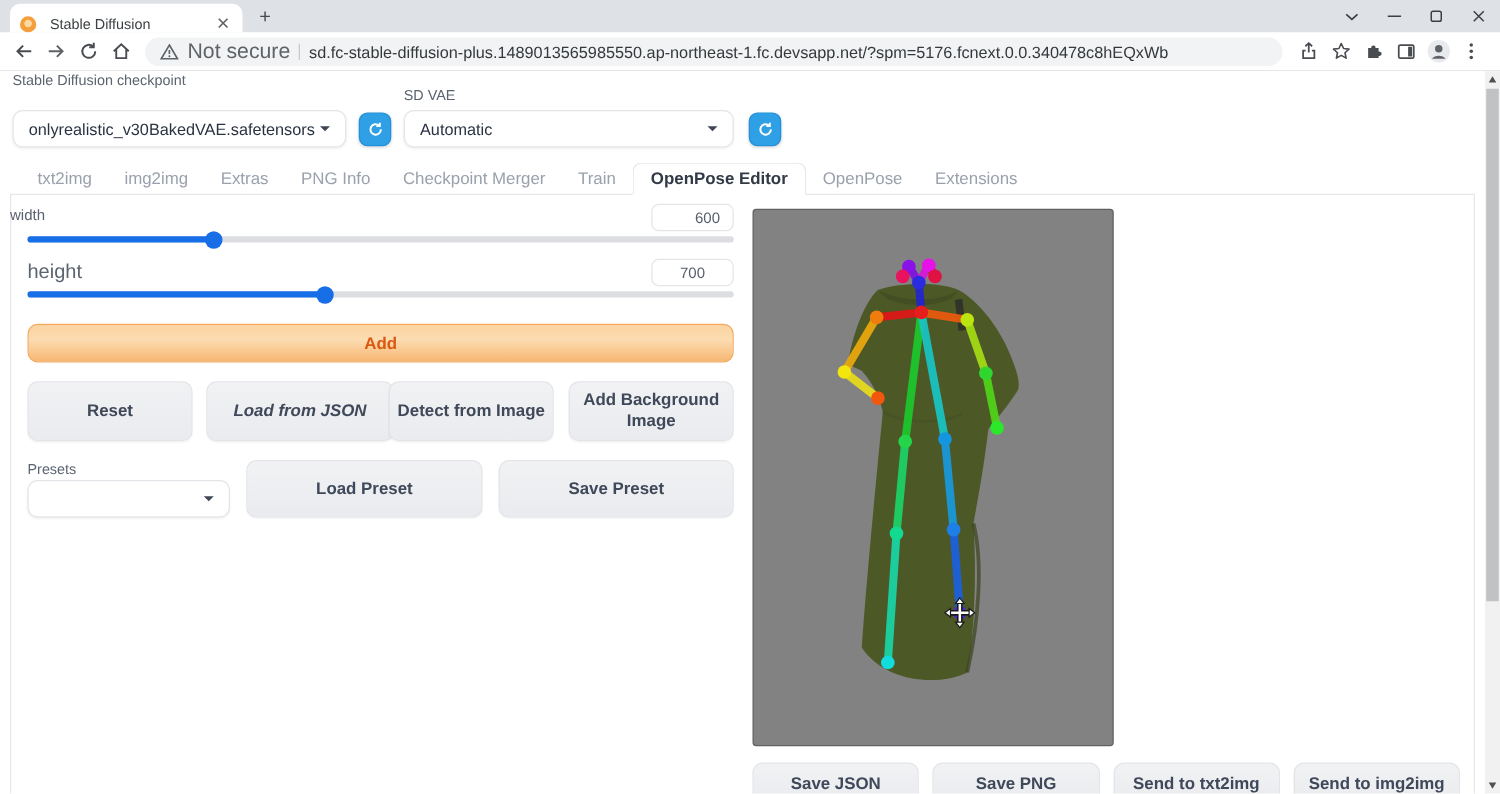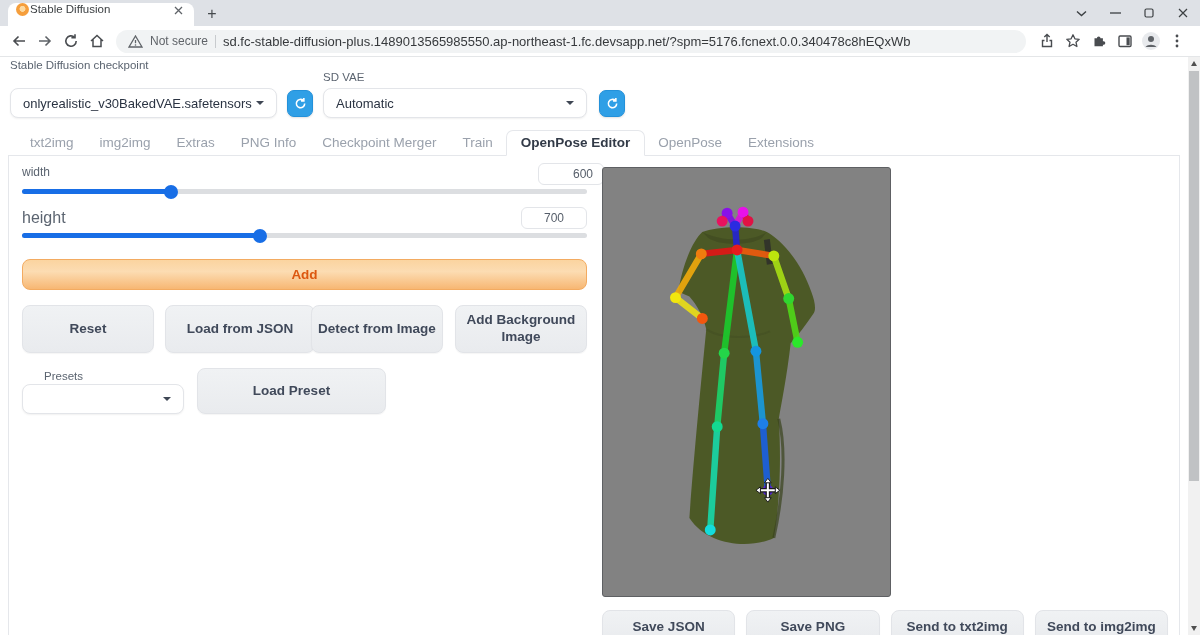--- a/index.html
+++ b/index.html
@@ -3,34 +3,34 @@
 <meta charset="utf-8">
 <style>
   * { margin:0; padding:0; box-sizing:border-box; }
   html,body { background:#fff; }
   body { font-family:"Liberation Sans","DejaVu Sans",sans-serif; }
   #stage { position:relative; width:1200px; height:635px; overflow:hidden; background:#fff; }
 
   
   .tabstrip { position:absolute; left:0; top:0; width:1200px; height:26px; background:#dee1e6; }
   .btab { position:absolute; left:8px; top:3px; width:186px; height:23px; background:#fff;
-          border-radius:8px 8px 0 0; display:flex; align-items:flex-start; padding:0 8px; gap:1px; }
+          border-radius:8px 8px 0 0; display:flex; align-items:flex-end; padding:0 8px; gap:11px; }
   .btab-title { font-size:11.5px; color:#3c4043; flex:1; white-space:nowrap; overflow:hidden; }
   .favicon { width:13px; height:13px; border-radius:50%;
              background:radial-gradient(circle at 50% 45%, #fcd9a0 0 28%, #f59e3c 34% 100%); flex:0 0 auto; }
   .tab-close { width:15px; height:15px; display:flex; align-items:center; justify-content:center; border-radius:50%; }
   .newtab { position:absolute; left:200px; top:4px; width:24px; height:20px; display:flex; align-items:center;
             justify-content:center; color:#45494d; font-size:16px; }
   .winctl { position:absolute; top:0; height:26px; display:flex; align-items:center; justify-content:center; width:34px; color:#3c4043; }
   .toolbar { position:absolute; left:0; top:26px; width:1200px; height:31px; background:#fff; border-bottom:1px solid #e4e6e8;
              display:flex; align-items:center; }
   .navic { width:26px; height:26px; display:flex; align-items:center; justify-content:center; flex:0 0 auto; }
   .urlpill { height:23px; background:#f1f3f4; border-radius:12px; flex:1; margin:0 8px 0 6px;
              display:flex; align-items:center; padding:0 12px; gap:7px; min-width:0; }
-  .urlsec { font-size:12px; color:#5f6368; white-space:nowrap; }
+  .urlsec { font-size:17px; color:#5f6368; white-space:nowrap; }
   .urldiv { width:1px; height:13px; background:#c8cbce; }
   .urltext { font-size:13px; color:#36393c; white-space:nowrap; overflow:hidden; }
   svg.ic { display:block; }
 
   
   .scrollbar { position:absolute; right:0; top:57px; width:12px; height:578px; background:#f1f1f1; }
   .sb-thumb { position:absolute; left:1px; top:14px; width:10px; height:410px; background:#c0c2c4; }
   .sb-arrow { position:absolute; left:0; width:12px; height:13px; display:flex; align-items:center; justify-content:center; }
   .tri-up   { width:0; height:0; border-left:3.5px solid transparent; border-right:3.5px solid transparent; border-bottom:5px solid #505050; }
   .tri-down { width:0; height:0; border-left:3.5px solid transparent; border-right:3.5px solid transparent; border-top:5px solid #505050; }
@@ -224,46 +224,47 @@
       <div class="tnav-item">PNG Info</div>
       <div class="tnav-item">Checkpoint Merger</div>
       <div class="tnav-item">Train</div>
       <div class="tnav-item active">OpenPose Editor</div>
       <div class="tnav-item">OpenPose</div>
       <div class="tnav-item">Extensions</div>
     </div>
 
     <div class="contentbox"></div>
 
-    <div class="glabel" style="left:22px; top:108px; font-size:12px;">width</div>
-    <div class="numbox" style="left:538px; top:106px;padding-left:24px;">600</div>
+    <div class="glabel" style="left:8px; top:108px; font-size:12px;">width</div>
+    <div class="numbox" style="left:521px; top:106px;padding-left:24px;">600</div>
     <div class="slider" style="left:22px; top:132px; width:565px;">
       <div class="fill" style="width:149px;"></div>
         <div class="thumb" style="left:149px;"></div>
     </div>
 
     <div class="glabel" style="left:22px; top:152px; font-size:16px;">height</div>
     <div class="numbox" style="left:521px; top:150px;">700</div>
     <div class="slider" style="left:22px; top:176px; width:565px;">
       <div class="fill" style="width:238px;"></div>
         <div class="thumb" style="left:238px;"></div>
     </div>
 
     <div class="addbtn">Add</div>
     <div class="graybtn" style="left:22px; top:248px; width:132px; height:48px;text-align:right;">Reset</div>
-    <div class="graybtn" style="left:165px; top:248px; width:150px; height:48px;">Load from JSON</div>
+    <div class="graybtn" style="left:165px; top:248px; width:150px; height:48px;font-style:italic;">Load from JSON</div>
     <div class="graybtn" style="left:311px; top:248px; width:132px; height:48px;">Detect from Image</div>
     <div class="graybtn" style="left:455px; top:248px; width:132px; height:48px; padding:0 10px;">Add Background Image</div>
 
-    <div class="glabel" style="left:22px; top:313px;margin-left:22px;">Presets</div>
+    <div class="glabel" style="left:22px; top:313px;">Presets</div>
     <div class="dropdown" style="left:22px; top:327px; width:162px; height:30px;">
       <span></span>
       <span class="dd-caret"></span>
     </div>
     <div class="graybtn" style="left:197px; top:311px; width:189px; height:46px;">Load Preset</div>
+    <div class="graybtn" style="left:399px; top:311px; width:188px; height:46px;">Save Preset</div>
 
     <div class="canvas">
       <svg width="287" height="428" viewBox="0 0 289 430" style="display:block;">
         <g>
           <path d="M 100,64 C 115,58 150,57 165,64 C 180,72 200,95 210,125 C 213,133 215,142 212,146
                    C 204,158 196,168 189,176 C 185,210 180,235 177,252 C 180,300 177,345 172,372
                    C 150,383 106,381 87,352 C 91,295 99,213 104,162 C 101,149 95,138 87,129
                    L 76,124 C 79,101 89,74 100,64 Z" fill="#4c5926" stroke="#40四c1f" stroke-width="0"></path>
           <path d="M 177,252 C 185,284 181,332 172,372" fill="none" stroke="#39431c" stroke-width="3" opacity="0.7"></path>
           <path d="M 104,162 C 120,172 150,172 168,164" fill="none" stroke="#414d21" stroke-width="2" opacity="0.5"></path>

